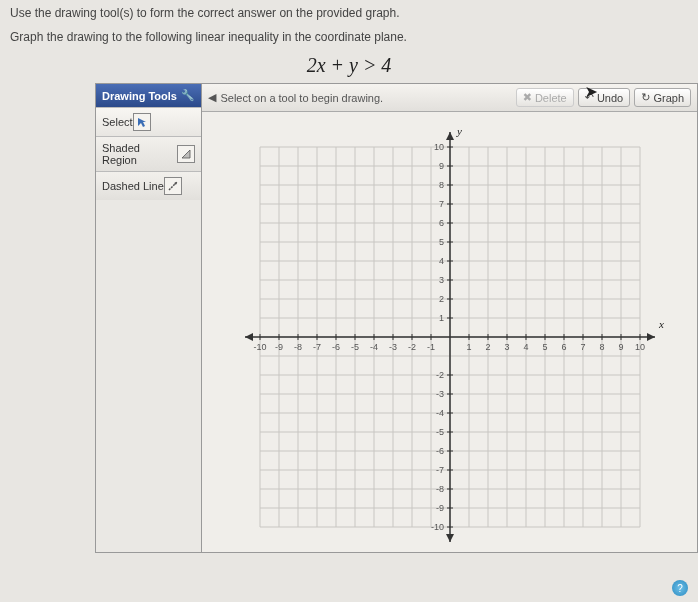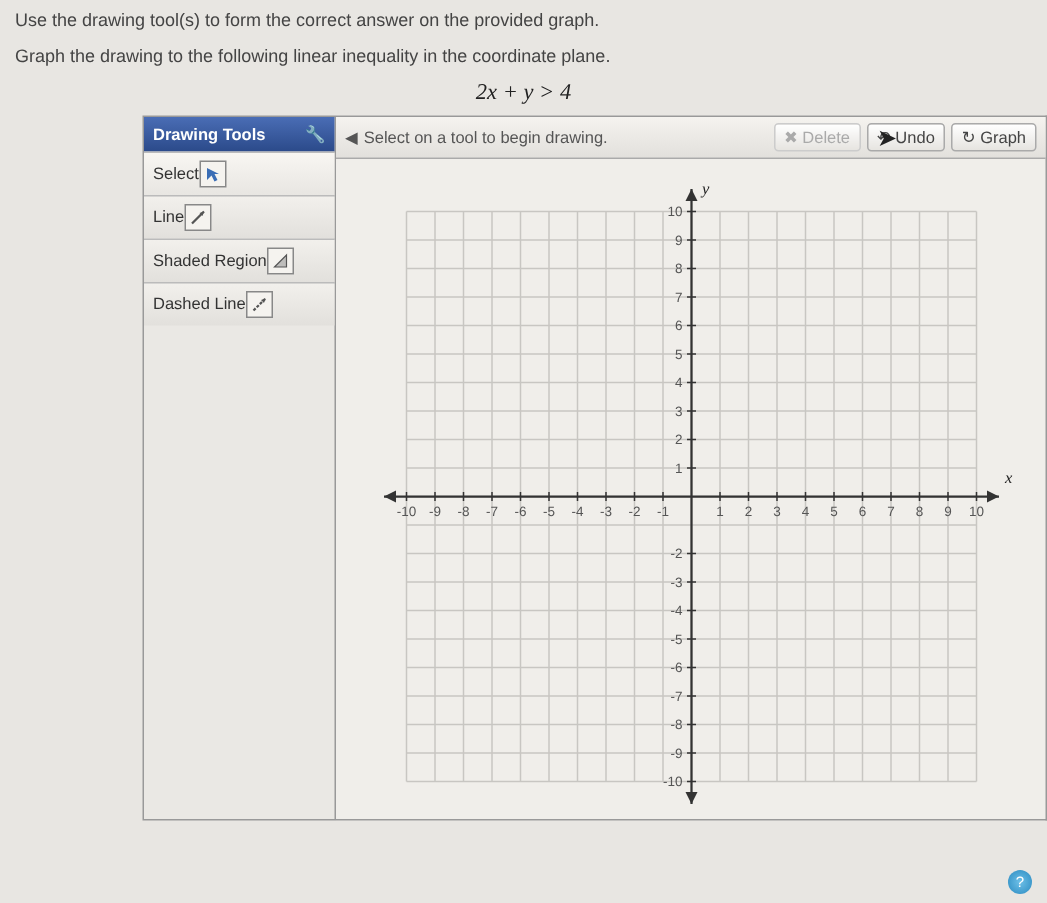--- a/index.html
+++ b/index.html
@@ -12,33 +12,33 @@
       position: relative;
     }
     .instructions {
       padding: 6px 22px 0 10px;
       font-size: 12px;
       color: #444;
     }
     .instructions p { margin-bottom: 10px; }
     .equation {
       text-align: center;
-      font-size: 15px;
+      font-size: 20px;
       font-style: italic;
       font-family: 'Times New Roman', serif;
       color: #222;
       margin: 2px 0 6px 0;
     }
     .main-area {
       display: flex;
       margin-left: 95px;
       gap: 0;
     }
     .tools-panel {
-      width: 129px;
+      width: 107px;
       background: #eae8e4;
       border: 1px solid #999;
       font-size: 11px;
     }
     .tools-header {
       background: linear-gradient(#4a6db5, #2b4a8a);
       color: #fff;
       padding: 5px 6px;
       font-weight: bold;
       display: flex;
@@ -155,29 +155,20 @@
   <div class="tools-panel">
     <div class="tools-header">
       <span>Drawing Tools</span>
       <span class="wrench">🔧</span>
     </div>
     <div class="tool-row select-row">
       <span>Select</span>
       <span class="tool-icon-box">
         <svg width="12" height="12">
             <path d="M2,2 L2,10 L5,7 L7,11 L9,10 L7,6 L10,6 Z" fill="#3a6db5"></path>
-          </svg>
-      </span>
-    </div>
-    <div class="tool-row">
-      <span>Line</span>
-      <span class="tool-icon-box">
-        <svg width="12" height="12">
-            <line x1="2" y1="10" x2="10" y2="2" stroke="#555" stroke-width="1.5"></line>
-            <polygon points="10,2 7,3 9,5" fill="#555"></polygon>
           </svg>
       </span>
     </div>
     <div class="tool-row">
       <span>Shaded Region</span>
       <span class="tool-icon-box">
         <svg width="12" height="12">
             <polygon points="2,10 10,10 10,2" fill="#888" fill-opacity="0.5" stroke="#555" stroke-width="0.8"></polygon>
           </svg>
       </span>

